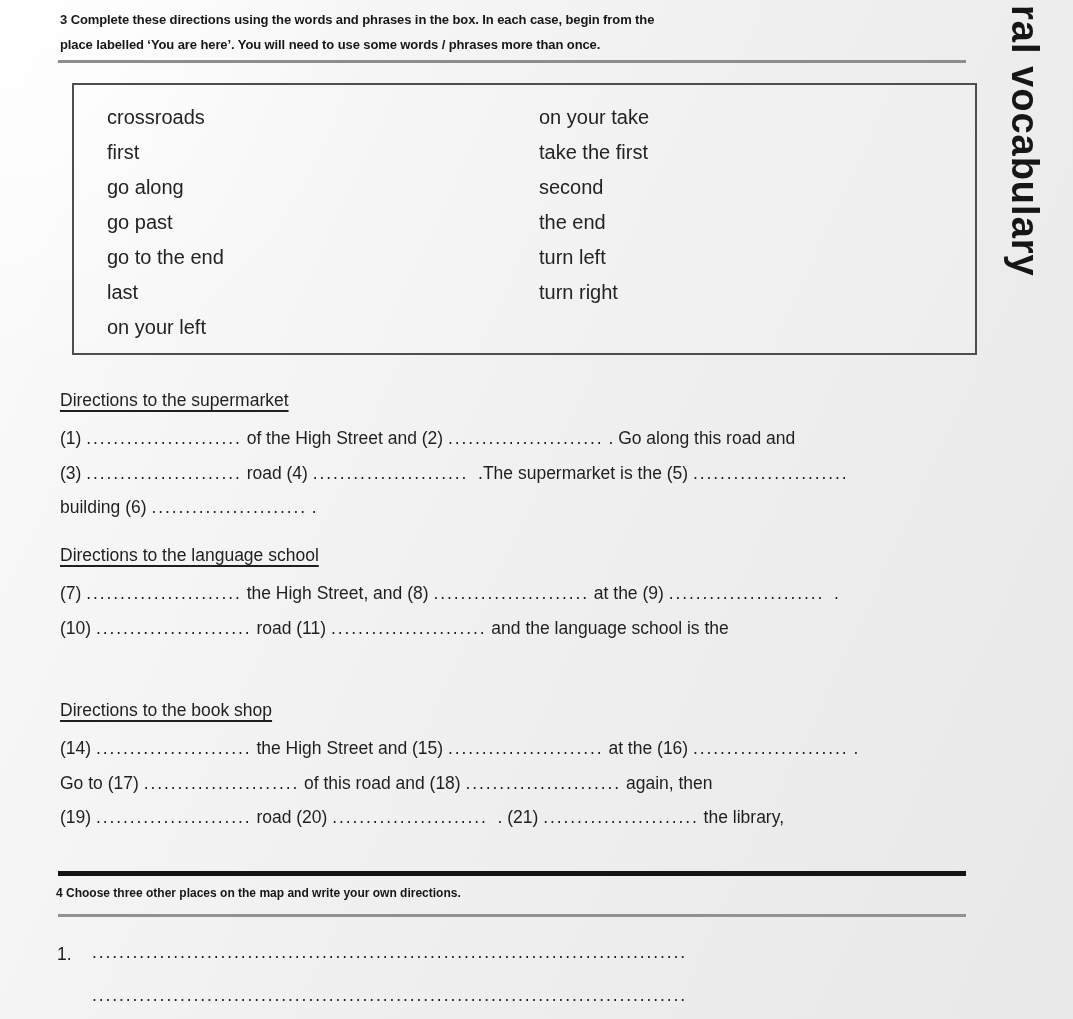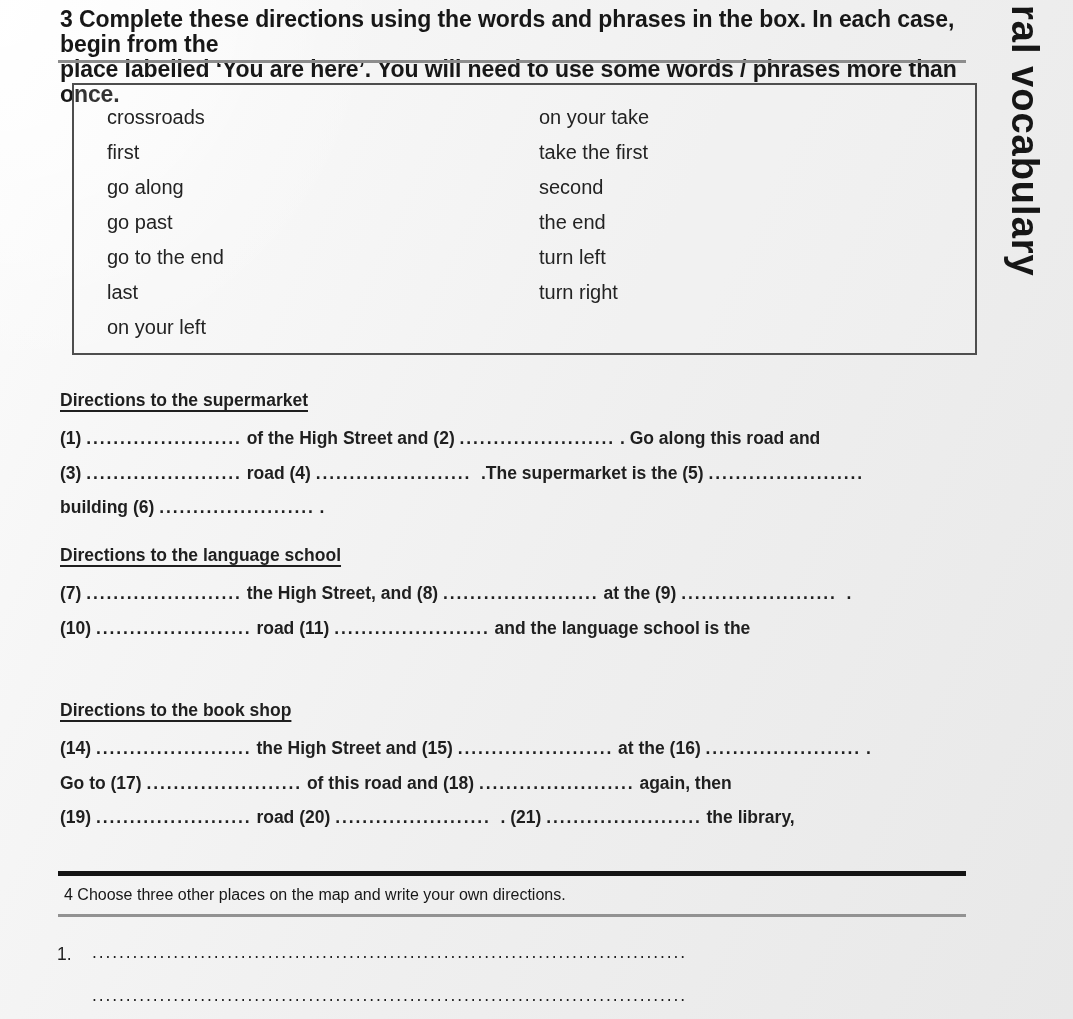--- a/index.html
+++ b/index.html
@@ -17,21 +17,21 @@
     background:
       radial-gradient(circle at 0% 0%, rgba(255,255,255,0.95) 0%, rgba(255,255,255,0) 26%),
       linear-gradient(115deg, #fcfcfc 0%, #f6f6f6 22%, #efefef 55%, #e8e8e8 100%);
   }
   .header {
     position: absolute;
     top: 7px;
     left: 60px;
     width: 912px;
     font-weight: 700;
-    font-size: 23px;
+    font-size: 13px;
     line-height: 25px;
     letter-spacing: -0.1px;
     color: #171717;
   }
   .rule {
     position: absolute;
     left: 58px;
     width: 908px;
   }
   .rule-header { top: 60px; height: 3px; background: #8d8d8d; }
@@ -57,21 +57,20 @@
   }
   .word-col-left  { left: 33px; }
   .word-col-right { left: 465px; }
 
   .section {
     position: absolute;
     left: 60px;
     width: 912px;
     font-size: 17.5px;
     color: #1f1f1f;
-    font-weight: bold;
   }
   .section-s1 { top: 389px; }
   .section-s2 { top: 544px; }
   .section-s3 { top: 699px; }
   .section-title {
     display: inline-block;
     font-size: 17.5px;
     line-height: 22px;
     margin-bottom: 10px;
     text-decoration: underline;
@@ -80,24 +79,24 @@
   }
   .section .line {
     line-height: 34.5px;
     white-space: pre;
   }
   .dots { letter-spacing: 1.9px; }
 
   .ex4-heading {
     position: absolute;
     top: 886px;
-    left: 64px;
+    left: 56px;
     width: 912px;
-    font-weight: 400;
-    font-size: 16px;
+    font-weight: 700;
+    font-size: 12px;
     color: #171717;
   }
   .answer-number {
     position: absolute;
     top: 944px;
     left: 57px;
     font-size: 17.5px;
   }
   .answer-line { position: absolute; left: 92px; font-size: 17.5px; white-space: pre; }
   .answer-line-1 { top: 942px; }

